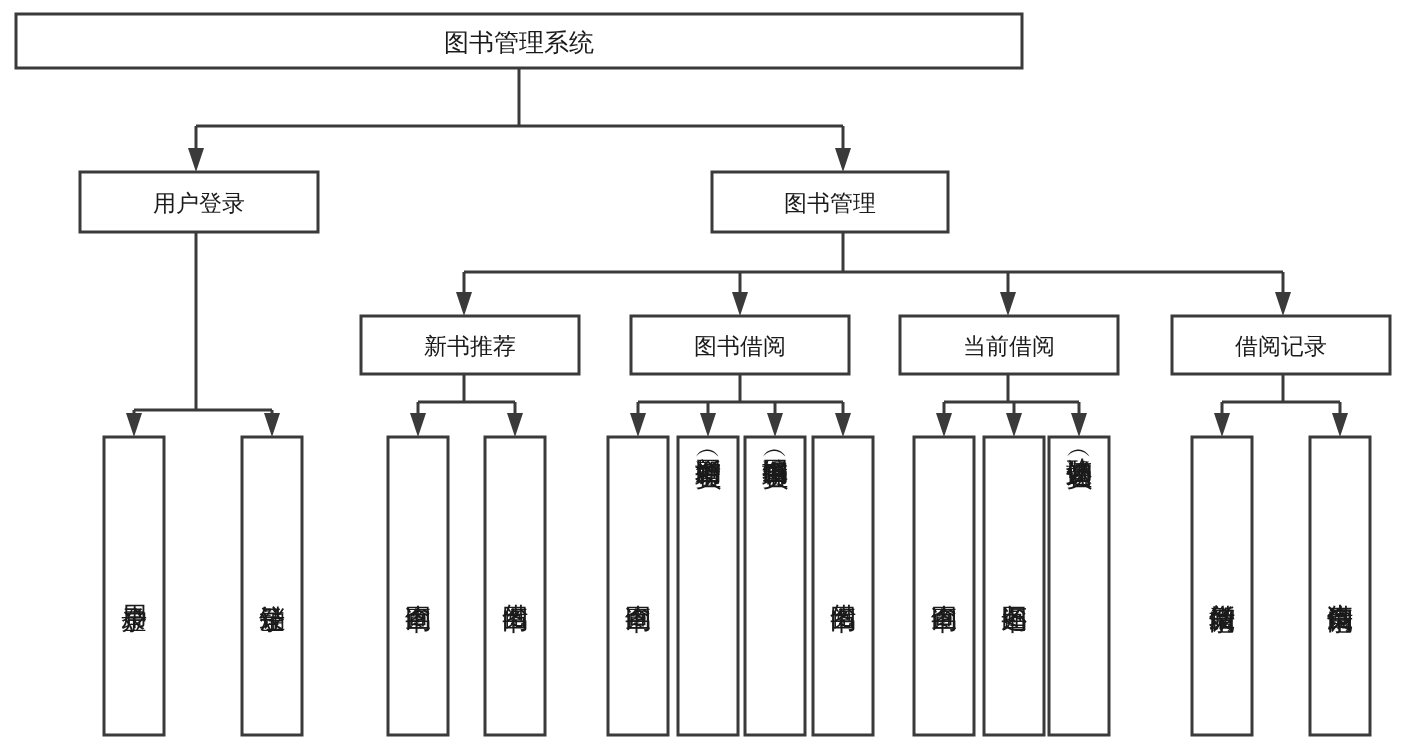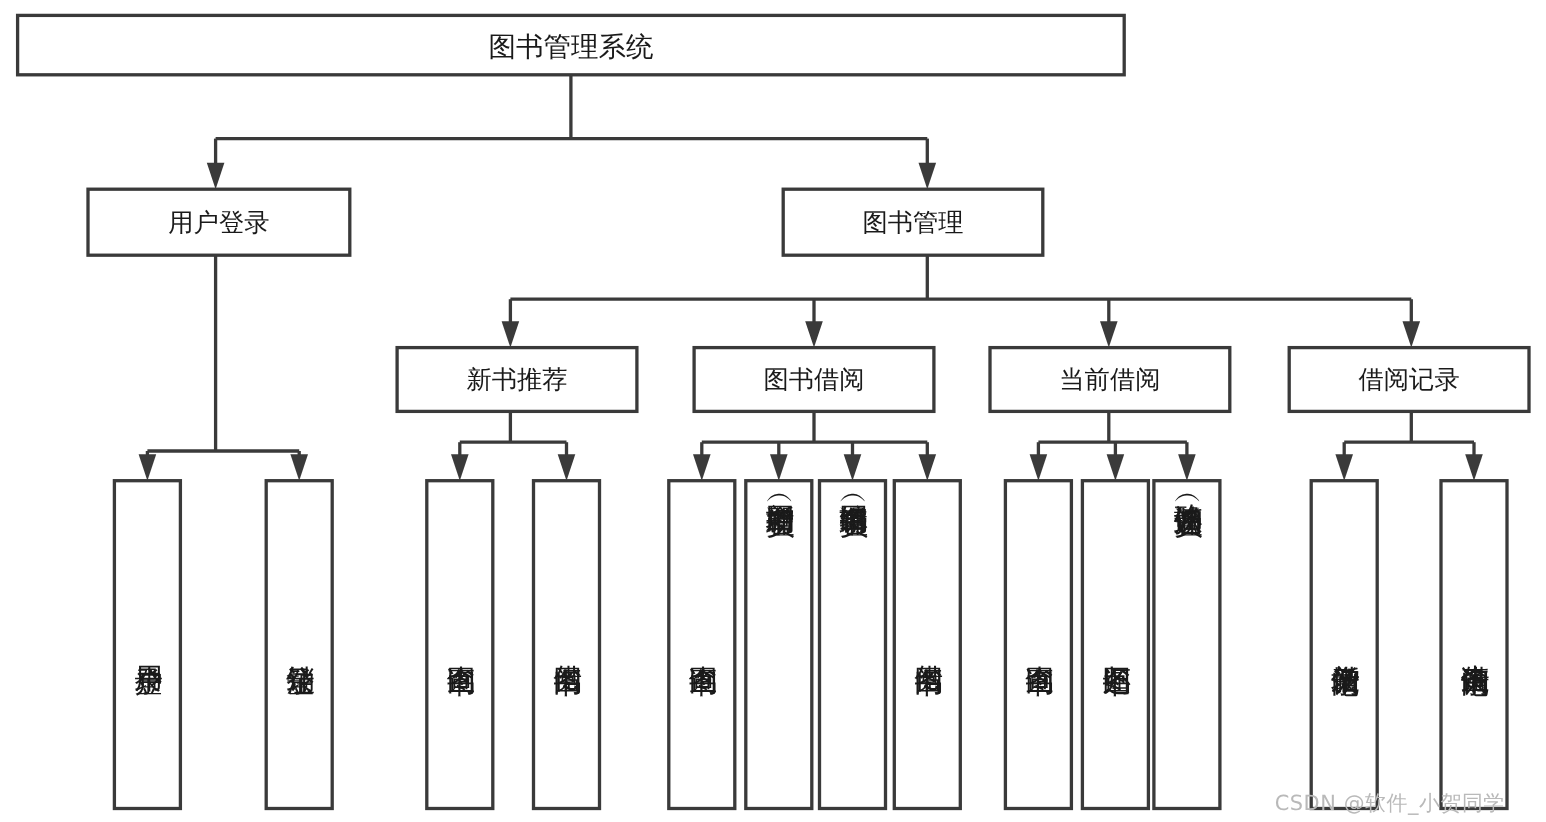--- a/index.html
+++ b/index.html
@@ -213,14 +213,13 @@
     <span class="vlabel">确认归还（管理员）</span>
   </div>
 
   <div class="vlabel-wrap" style="left:1192px;top:437px;width:60px;height:298px;">
     <span class="vlabel">新增借阅记录</span>
   </div>
   <div class="vlabel-wrap" style="left:1310px;top:437px;width:60px;height:298px;">
     <span class="vlabel">查询借阅记录</span>
   </div>
 
-  <div id="watermark">CSDN @软件_小贺同学</div>
 </div>
 
 </body></html>

